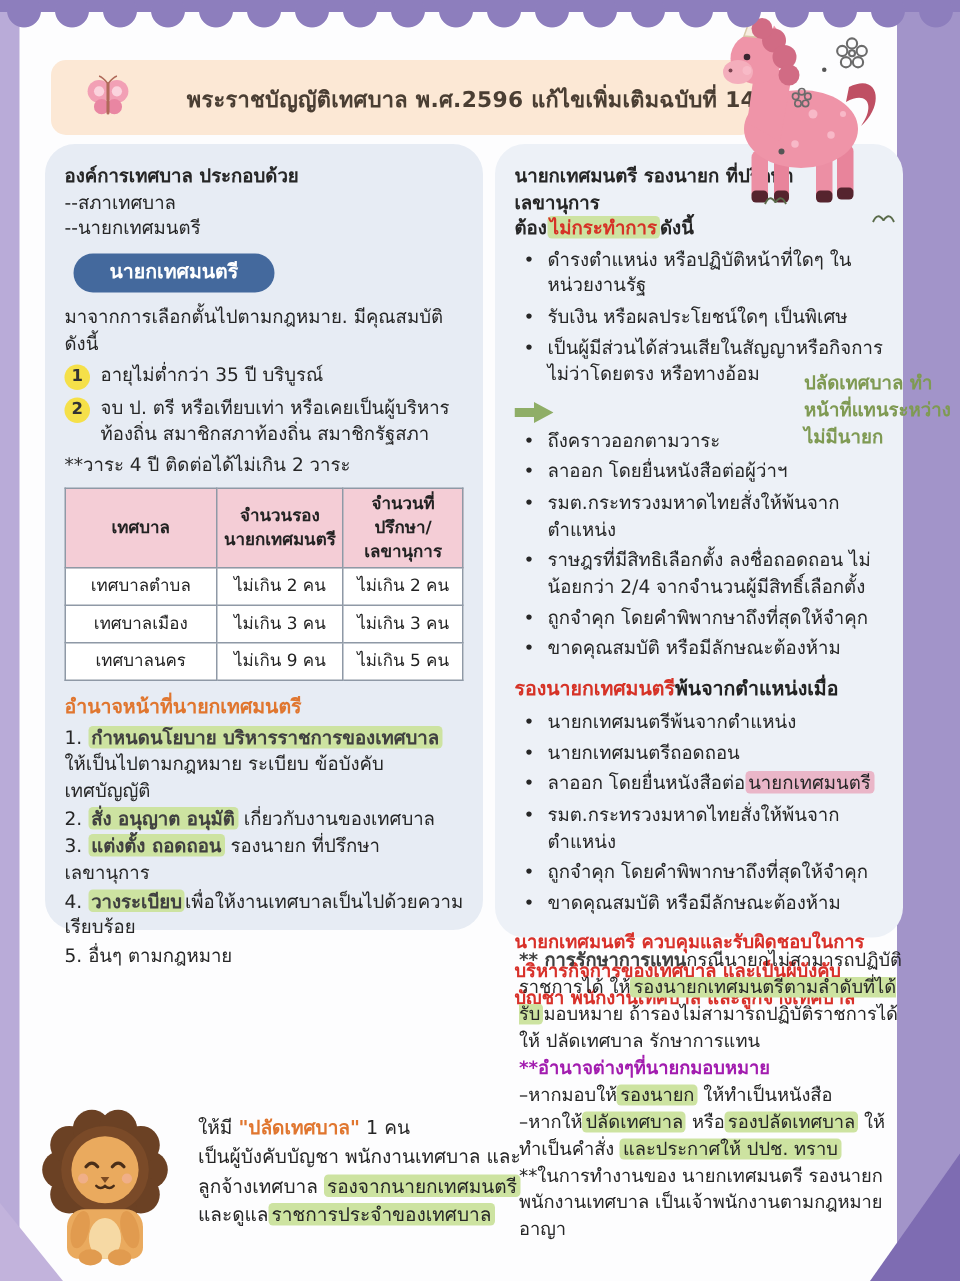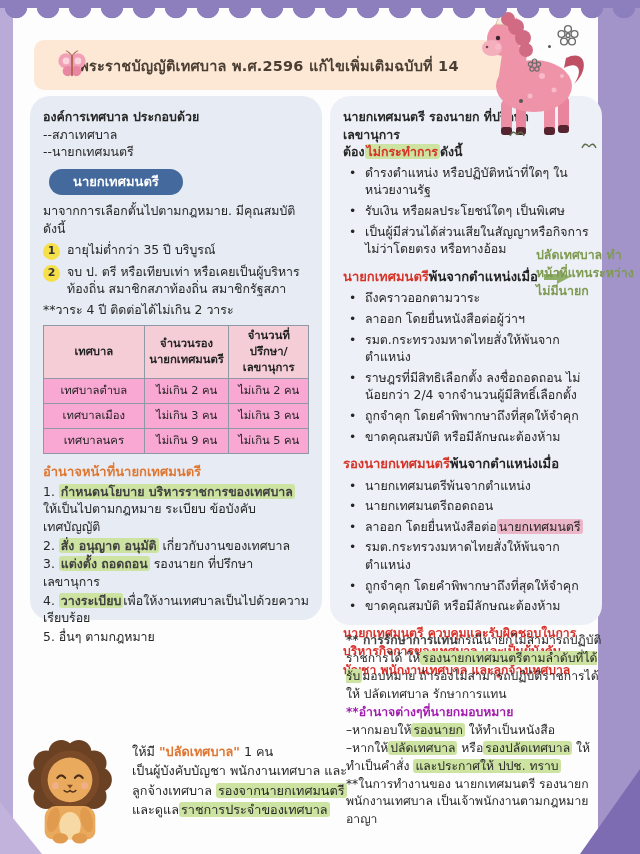--- a/index.html
+++ b/index.html
@@ -14,21 +14,21 @@
     background-size:32px 30px;background-repeat:repeat-x}
   .left-strip{position:absolute;top:0;left:0;width:13px;height:854px;background:#b9abd8;z-index:1}
   .right-band{position:absolute;top:0;right:0;width:42px;height:854px;background:#a294c9;z-index:1}
   .corner-fold-br{position:absolute;right:0;bottom:0;width:0;height:0;
     border-bottom:85px solid #7e6cb2;border-left:60px solid transparent;z-index:2}
   .corner-tri-bl{position:absolute;left:0;bottom:0;width:0;height:0;
     border-bottom:52px solid #c2b3dc;border-right:42px solid transparent;z-index:2}
 
   
   .banner{position:absolute;left:34px;top:40px;width:470px;height:50px;background:#fce8d5;
-    border-radius:10px;display:flex;align-items:center;justify-content:center;z-index:3}
+    border-radius:10px;display:flex;align-items:center;justify-content:flex-end;z-index:3}
   .banner-title{font-size:14.5px;font-weight:bold;color:#4a3e33;letter-spacing:.2px}
   .butterfly{position:absolute;left:20px;top:9px}
 
   
   .doodle{position:absolute;z-index:5}
   .dot{position:absolute;width:4px;height:4px;border-radius:50%;background:#555;z-index:5}
   .unicorn{position:absolute;left:470px;top:8px;z-index:4}
   .lion-block{position:absolute;left:20px;top:736px;display:flex;gap:12px;width:335px;z-index:2}
 
   
@@ -40,21 +40,21 @@
   .pill{display:inline-block;background:#44699d;color:#fff;border-radius:16px;
     padding:4px 24px;font-size:13px;font-weight:bold;margin:8px 0 7px 6px}
 
   .qual{display:flex;gap:7px;margin-top:3px}
   .badge{flex:0 0 auto;width:17px;height:17px;border-radius:50%;background:#f5e049;color:#333;
     font-size:11px;font-weight:bold;display:flex;align-items:center;justify-content:center;margin-top:2px}
 
   table{border-collapse:collapse;margin-top:7px;width:100%;font-size:11.3px;text-align:center;color:#222}
   th,td{border:1px solid #8f99a6;padding:2px 3px}
   th{background:#f4cdd6;font-weight:bold;height:50px}
-  td{height:25px;background:#f9a8d4}
+  td{height:25px;background:#ffffff}
 
   .duties-heading{color:#e0762f;font-weight:bold;margin-top:9px;font-size:13px}
   .duty{margin-top:1px}
   .hl-g{background:#cde3a1;border-radius:3px;padding:0 2px}
   .duty .hl-g{color:#404040;font-weight:bold}
   .hl-p{background:#eab6c8;border-radius:3px;padding:0 2px}
   .hl-g:empty,.hl-p:empty{display:none}
   .hl-y{background:#f7e3a6;border-radius:10px;padding:2px 10px}
   .red-t{color:#d63226;font-weight:bold}
 
@@ -240,21 +240,20 @@
     <div style="font-weight:bold">
       <span>ต้อง</span><span class="hl-g red-t">ไม่กระทำการ</span><span>ดังนี้</span>
     </div>
     <ul class="b">
       <li>ดำรงตำแหน่ง หรือปฏิบัติหน้าที่ใดๆ ในหน่วยงานรัฐ</li>
       <li>รับเงิน หรือผลประโยชน์ใดๆ เป็นพิเศษ</li>
       <li>เป็นผู้มีส่วนได้ส่วนเสียในสัญญาหรือกิจการ ไม่ว่าโดยตรง หรือทางอ้อม</li>
     </ul>
 
     <div class="sec-head">
-      <span><span class="red-t">นายกเทศมนตรี</span><span>พ้นจากตำแหน่งเมื่อ</span></span>
       <svg width="26" height="14" viewBox="0 0 26 14">
           <path d="M0,4 h13 v-4 l13,7 -13,7 v-4 h-13 z" fill="#8fae67"></path>
         </svg>
     </div>
     <div class="green-note">ปลัดเทศบาล ทำหน้าที่แทนระหว่างไม่มีนายก</div>
     <ul class="b" style="width:214px">
       <li>ถึงคราวออกตามวาระ</li>
       <li>ลาออก โดยยื่นหนังสือต่อผู้ว่าฯ</li>
       <li style="width:246px">รมต.กระทรวงมหาดไทยสั่งให้พ้นจากตำแหน่ง</li>
       <li style="width:246px">ราษฎรที่มีสิทธิเลือกตั้ง ลงชื่อถอดถอน ไม่น้อยกว่า 2/4  จากจำนวนผู้มีสิทธิ์เลือกตั้ง</li>

